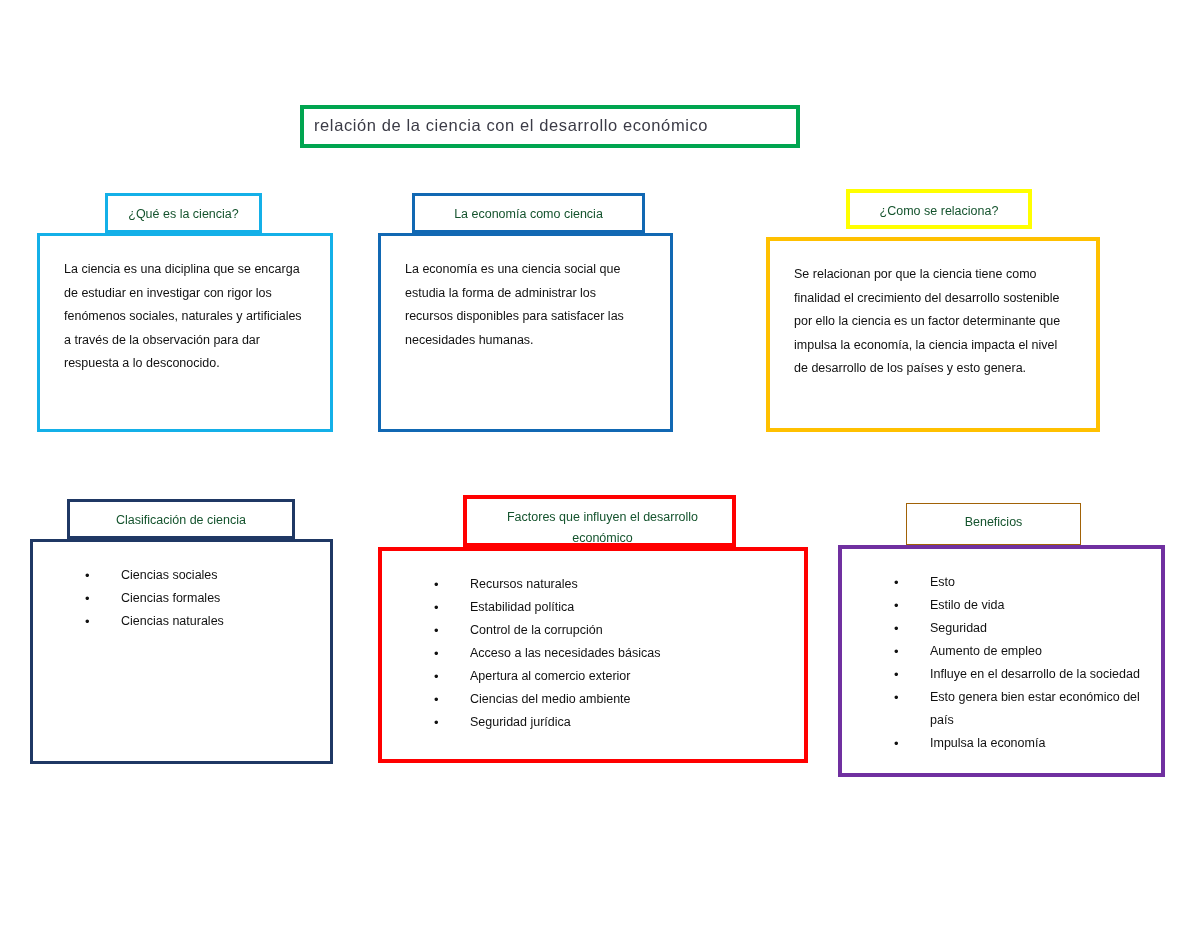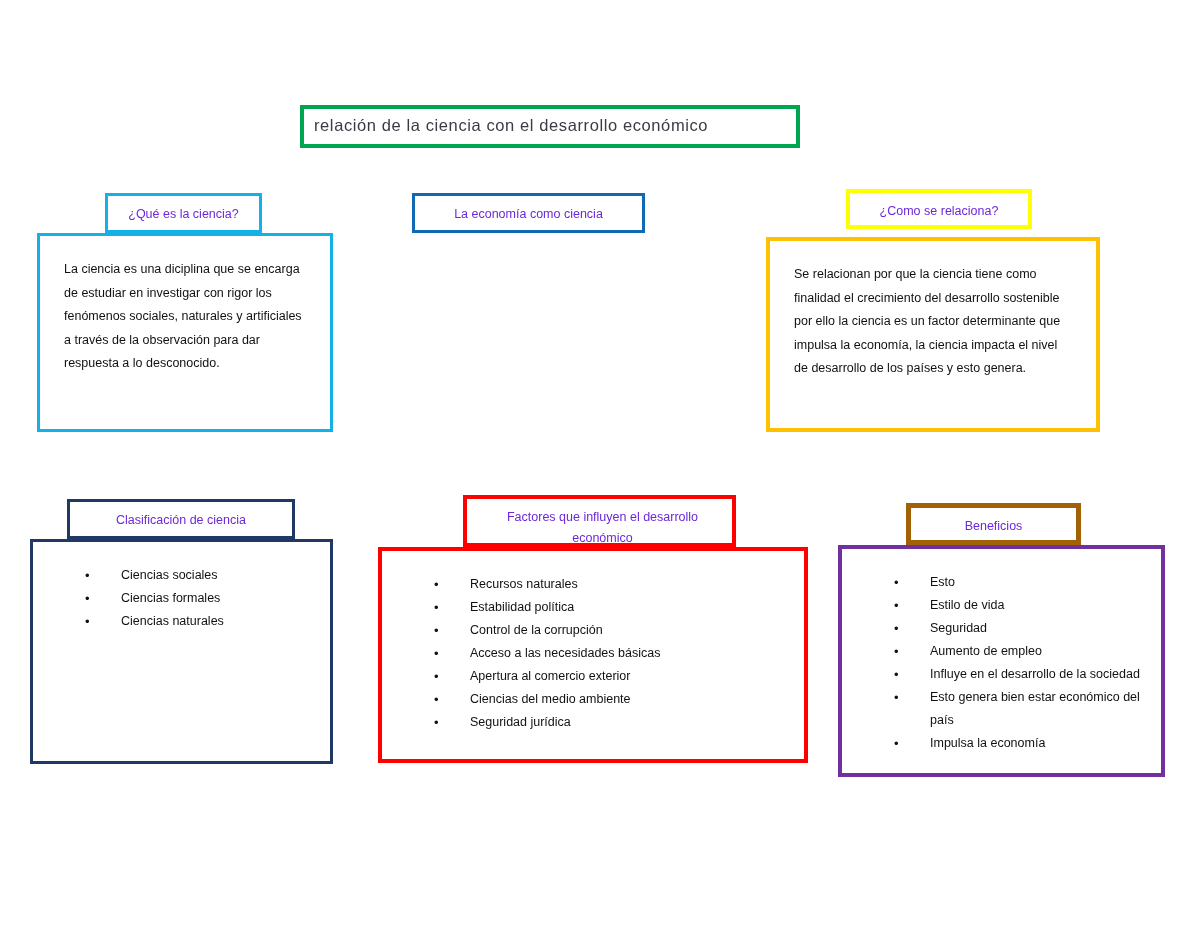--- a/index.html
+++ b/index.html
@@ -52,21 +52,21 @@
   .hdr {
     display: flex;
     align-items: flex-start;
     justify-content: center;
     text-align: center;
     padding: 8px 8px 0 8px;
   }
   .hdr-text {
     font-size: 12.5px;
     line-height: 21px;
-    color: #6d28d9;
+    color: #14532d;
   }
 
   
   .body-panel {
     padding: 14px 16px 10px 16px;
   }
   .para {
     font-size: 12.5px;
     line-height: 23.5px;
     color: #111111;
@@ -111,21 +111,21 @@
   .c4-hdr  { left:67px;  top:499px;  width:228px; height:40px;  border:3px solid #1f3864; z-index:2;}
   .c4-body { left:30px;  top:539px;  width:303px; height:225px; border:3px solid #1f3864; z-index:1;}
 
   
   .c5-hdr  { left:463px; top:495px;  width:273px; height:52px;  border:4px solid #ff0000; z-index:2;}
   .c5-body { left:378px; top:547px;  width:430px; height:216px; border:4px solid #ff0000; z-index:1;}
   .c5-hdr .hdr-text { text-align: center; }
   .c5-hdr { justify-content: flex-start; padding-left: 14px; }
 
   
-  .c6-hdr  { left:906px; top:503px;  width:175px; height:42px;  border:5px solid #a16207; z-index:2;}
+  .c6-hdr  { left:906px; top:503px;  width:175px; height:42px;  border:1px solid #a16207; z-index:2;}
   .c6-body { left:838px; top:545px;  width:327px; height:232px; border:4px solid #7030a0; z-index:1;}
 </style>
 </head>
 <body>
 
 <div class="canvas">
 
   <div class="box title-box">
     <div class="title-text">relación de la ciencia con el desarrollo económico
 de un país</div>
@@ -133,20 +133,23 @@
 
   <div class="box c1-hdr hdr">
     <span class="hdr-text">¿Qué es la ciencia?</span>
   </div>
   <div class="box c1-body body-panel">
     <p class="para">La ciencia es una diciplina que se encarga de estudiar en investigar con rigor los fenómenos sociales, naturales y artificiales a través de la observación para dar respuesta a lo desconocido.</p>
   </div>
 
   <div class="box c2-hdr hdr">
     <span class="hdr-text">La economía como ciencia</span>
+  </div>
+  <div class="box c2-body body-panel">
+    <p class="para">La economía es una ciencia social que estudia la forma de administrar los recursos disponibles para satisfacer las necesidades humanas.</p>
   </div>
 
   <div class="box c3-hdr hdr">
     <span class="hdr-text">¿Como se relaciona?</span>
   </div>
   <div class="box c3-body body-panel">
     <p class="para">Se relacionan por que la ciencia tiene como finalidad el crecimiento del desarrollo sostenible por ello la ciencia es un factor determinante que impulsa la economía, la ciencia impacta el nivel de desarrollo de los países y esto genera.</p>
   </div>
 
   <div class="box c4-hdr hdr">

